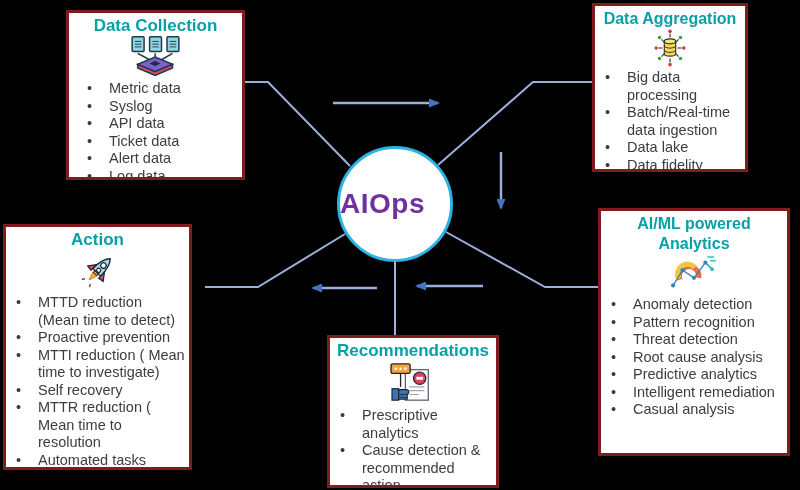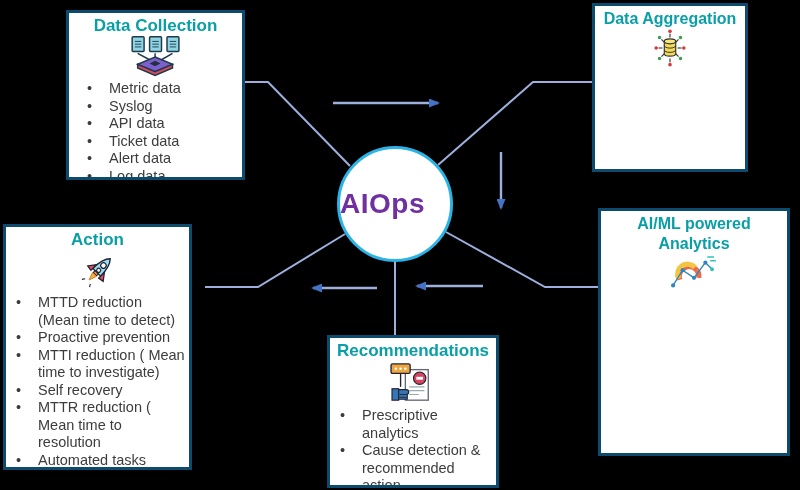--- a/index.html
+++ b/index.html
@@ -1,19 +1,19 @@
 <!DOCTYPE html>
 <html><head>
 <meta charset="utf-8">
 <style>
   html,body{margin:0;padding:0;background:#000;}
   .canvas{position:relative;width:800px;height:490px;background:#000;overflow:hidden;
           font-family:"Liberation Sans",sans-serif;}
   .connectors{position:absolute;left:0;top:0;width:800px;height:490px;}
-  .box{position:absolute;box-sizing:border-box;background:#fff;border:3px solid #0c4a6e;
+  .box{position:absolute;box-sizing:border-box;background:#fff;border:3px solid #7f1d1d;
        text-align:center;overflow:hidden;}
   .box-title{font-weight:bold;color:#089fa6;font-size:17px;padding-top:3px;line-height:20px;}
   .box-title.small{font-size:16px;}
   .icon-wrap{height:40px;display:flex;align-items:center;justify-content:center;margin-top:1px;}
   ul.items{list-style:none;margin:3px 0 0 0;padding:0 4px 0 8px;text-align:left;
            color:#3c3c3c;font-size:14.5px;line-height:17.5px;}
   ul.items li{position:relative;padding-left:24px;}
   ul.items li::before{content:"\2022";position:absolute;left:2px;color:#3c3c3c;}
   .box-collection ul.items{padding-left:16px;}
   .hub{position:absolute;left:337px;top:146px;width:116px;height:116px;border-radius:50%;
@@ -95,38 +95,53 @@
           <circle cx="8.5" cy="21" r="1.9" fill="#d23b3b"></circle>
         <circle cx="34" cy="10" r="1.8" fill="#3a9e4f"></circle>
           <circle cx="12" cy="10" r="1.8" fill="#3a9e4f"></circle>
         <circle cx="34" cy="32" r="1.8" fill="#3a9e4f"></circle>
           <circle cx="12" cy="32" r="1.8" fill="#3a9e4f"></circle>
         <path d="M17,14 v13 a6,2.6 0 0 0 12,0 v-13" fill="#f3da56" stroke="#333" stroke-width="1.2"></path>
         <ellipse cx="23" cy="14" rx="6" ry="2.6" fill="#f8e87a" stroke="#333" stroke-width="1.2"></ellipse>
         <path d="M17,18.5 a6,2.6 0 0 0 12,0 M17,23 a6,2.6 0 0 0 12,0" fill="none" stroke="#333" stroke-width="1"></path>
       </svg>
     </div>
+    <ul class="items">
+      <li>Big data processing</li>
+      <li>Batch/Real-time data ingestion</li>
+      <li>Data lake</li>
+      <li>Data fidelity</li>
+    </ul>
   </div>
 
   <div class="box" style="left:598px;top:208px;width:192px;height:248px">
     <div class="box-title small">AI/ML powered Analytics</div>
     <div class="icon-wrap" style="height:38px">
       <svg width="50" height="38" viewBox="0 0 52 40">
         <path d="M29,16 A10.5,10.5 0 0 1 11,26" fill="none" stroke="#ea6a47" stroke-width="5.5" transform="rotate(180 20 21)"></path>
         <path d="M10,25 A10.5,10.5 0 0 1 27,13" fill="none" stroke="#f4c542" stroke-width="5.5"></path>
         <path d="M29,16 A10.5,10.5 0 0 1 31,24" fill="none" stroke="#ea6a47" stroke-width="5.5"></path>
         <polyline points="4,32 14,16 26,24 38,8 45,15" fill="none" stroke="#2e86c1" stroke-width="1.4"></polyline>
         <circle cx="4" cy="32" r="2.2" fill="#2e86c1"></circle>
           <circle cx="14" cy="16" r="2.2" fill="#2e86c1"></circle>
         <circle cx="26" cy="24" r="2.2" fill="#2e86c1"></circle>
           <circle cx="38" cy="8" r="2.2" fill="#2e86c1"></circle>
         <circle cx="45" cy="15" r="2" fill="#2ec4b6"></circle>
         <path d="M40,2h7 M43,6h6" stroke="#2ec4b6" stroke-width="1.6"></path>
       </svg>
     </div>
+    <ul class="items">
+      <li>Anomaly detection</li>
+      <li>Pattern recognition</li>
+      <li>Threat detection</li>
+      <li>Root cause analysis</li>
+      <li>Predictive analytics</li>
+      <li>Intelligent remediation</li>
+      <li>Casual analysis</li>
+    </ul>
   </div>
 
   <div class="box" style="left:327px;top:335px;width:172px;height:153px">
     <div class="box-title">Recommendations</div>
     <div class="icon-wrap" style="height:42px">
       <svg width="46" height="42" viewBox="0 0 48 44">
         <rect x="16" y="8" width="24" height="32" fill="#fff" stroke="#667" stroke-width="1.4"></rect>
         <path d="M20,26h16 M20,30h16 M20,34h10" stroke="#9aa" stroke-width="1.2"></path>
         <circle cx="31" cy="17" r="6.5" fill="#d6455d" stroke="#223" stroke-width="1.2"></circle>
         <rect x="27.5" y="15.5" width="7" height="3" fill="#fff"></rect>

